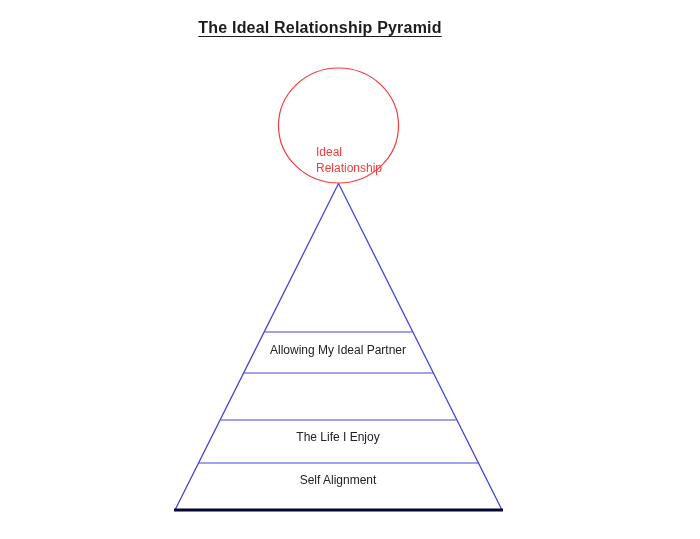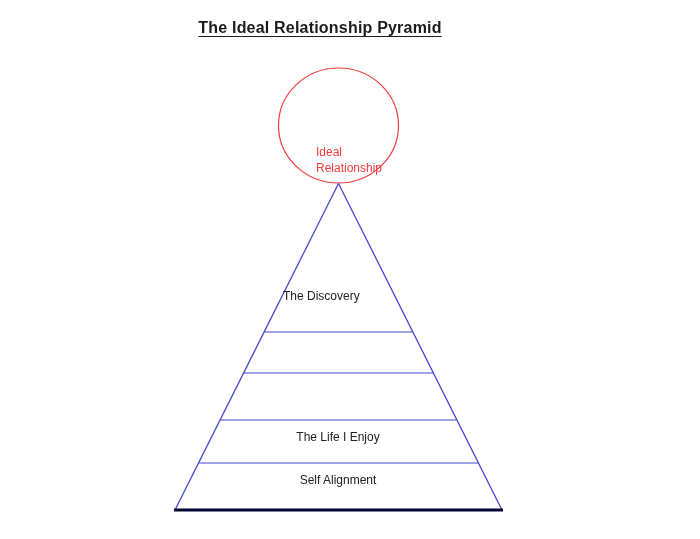--- a/index.html
+++ b/index.html
@@ -82,22 +82,22 @@
 
     <line x1="174" y1="510" x2="503" y2="510" stroke-width="3" stroke="#050536"></line>
   </svg>
 
   <div class="label circle-label" style="color: rgb(242, 59, 59);">
     <span class="line">Ideal</span>
     <span class="line">Relationship</span>
   </div>
 
   <div class="label tier1-label">
-    <span class="line">The Discovery</span>
   </div>
 
+  <div class="label centered tier2-label">Allowing My Ideal Partner</div>
 
 
   <div class="label centered tier4-label">The Life I Enjoy</div>
 
   <div class="label centered tier5-label">Self Alignment</div>
 
 </div>
 
 </body></html>

